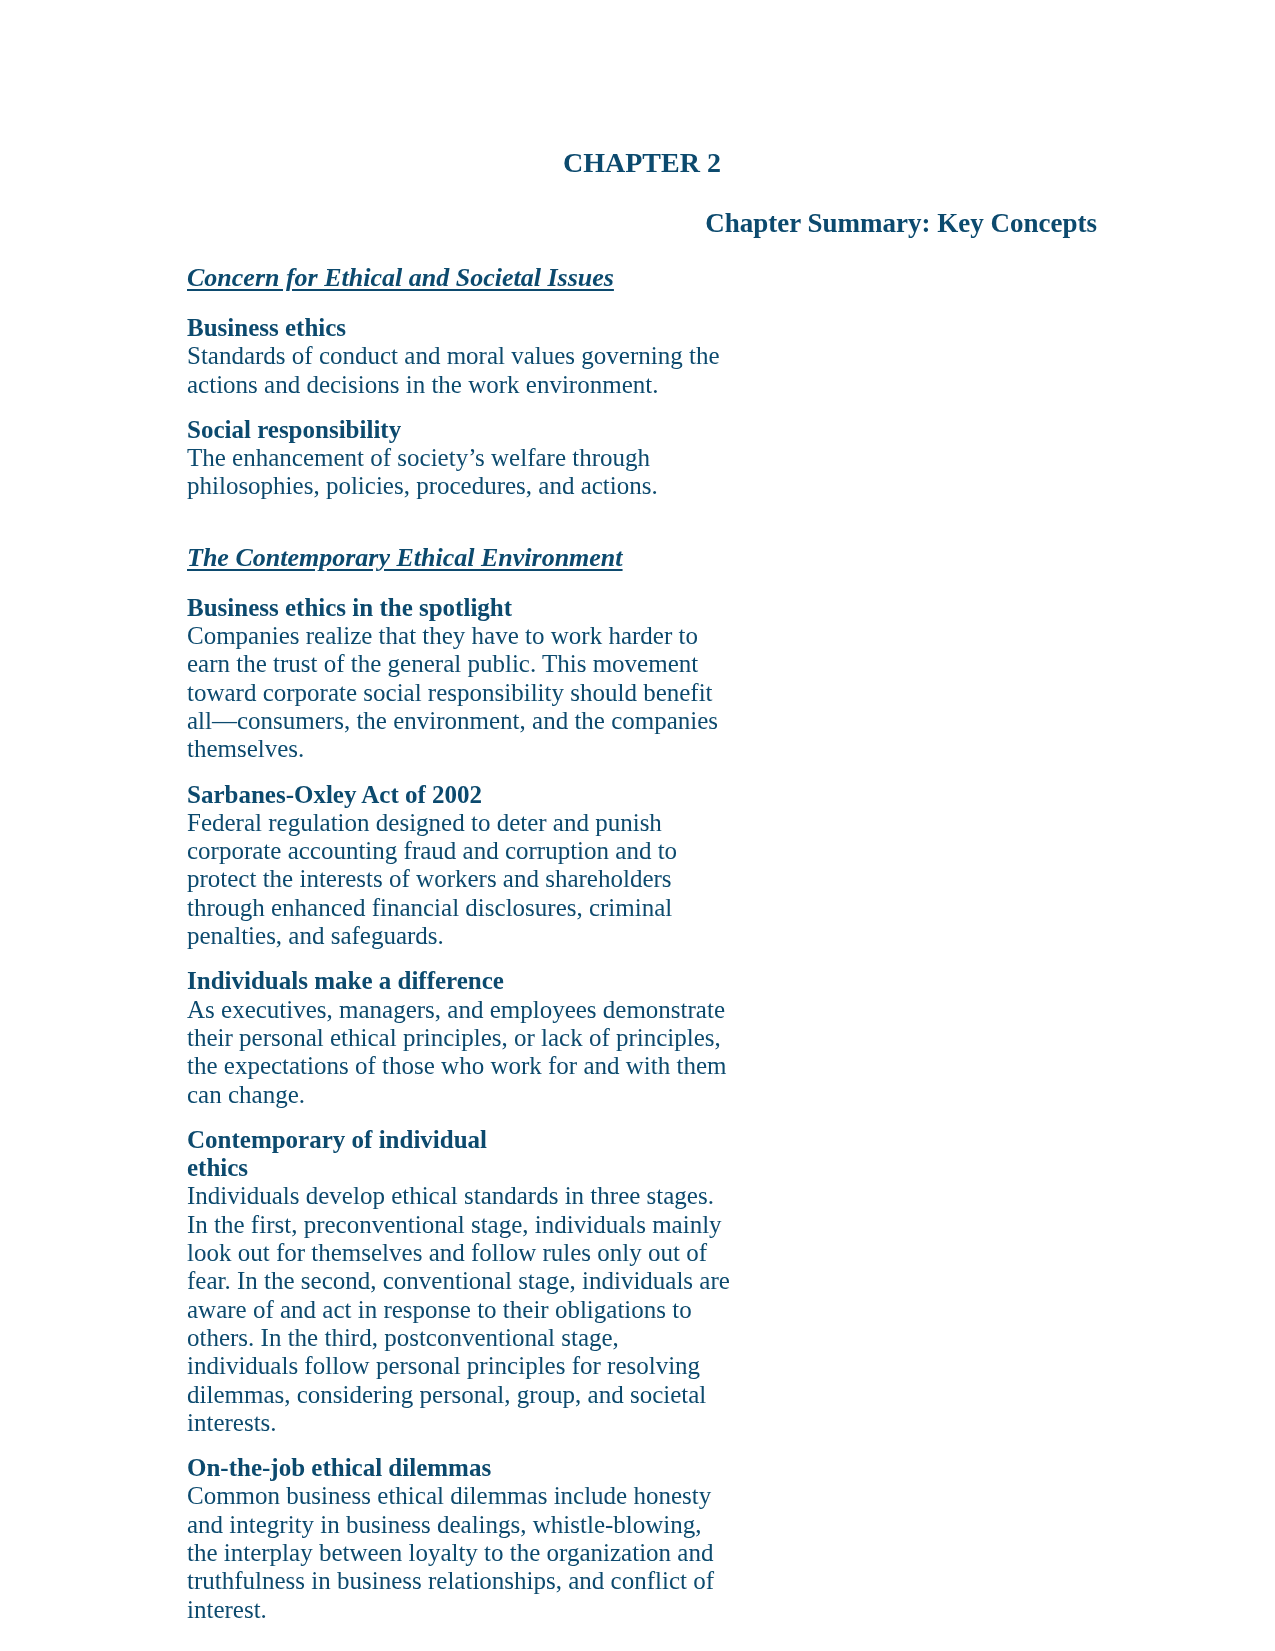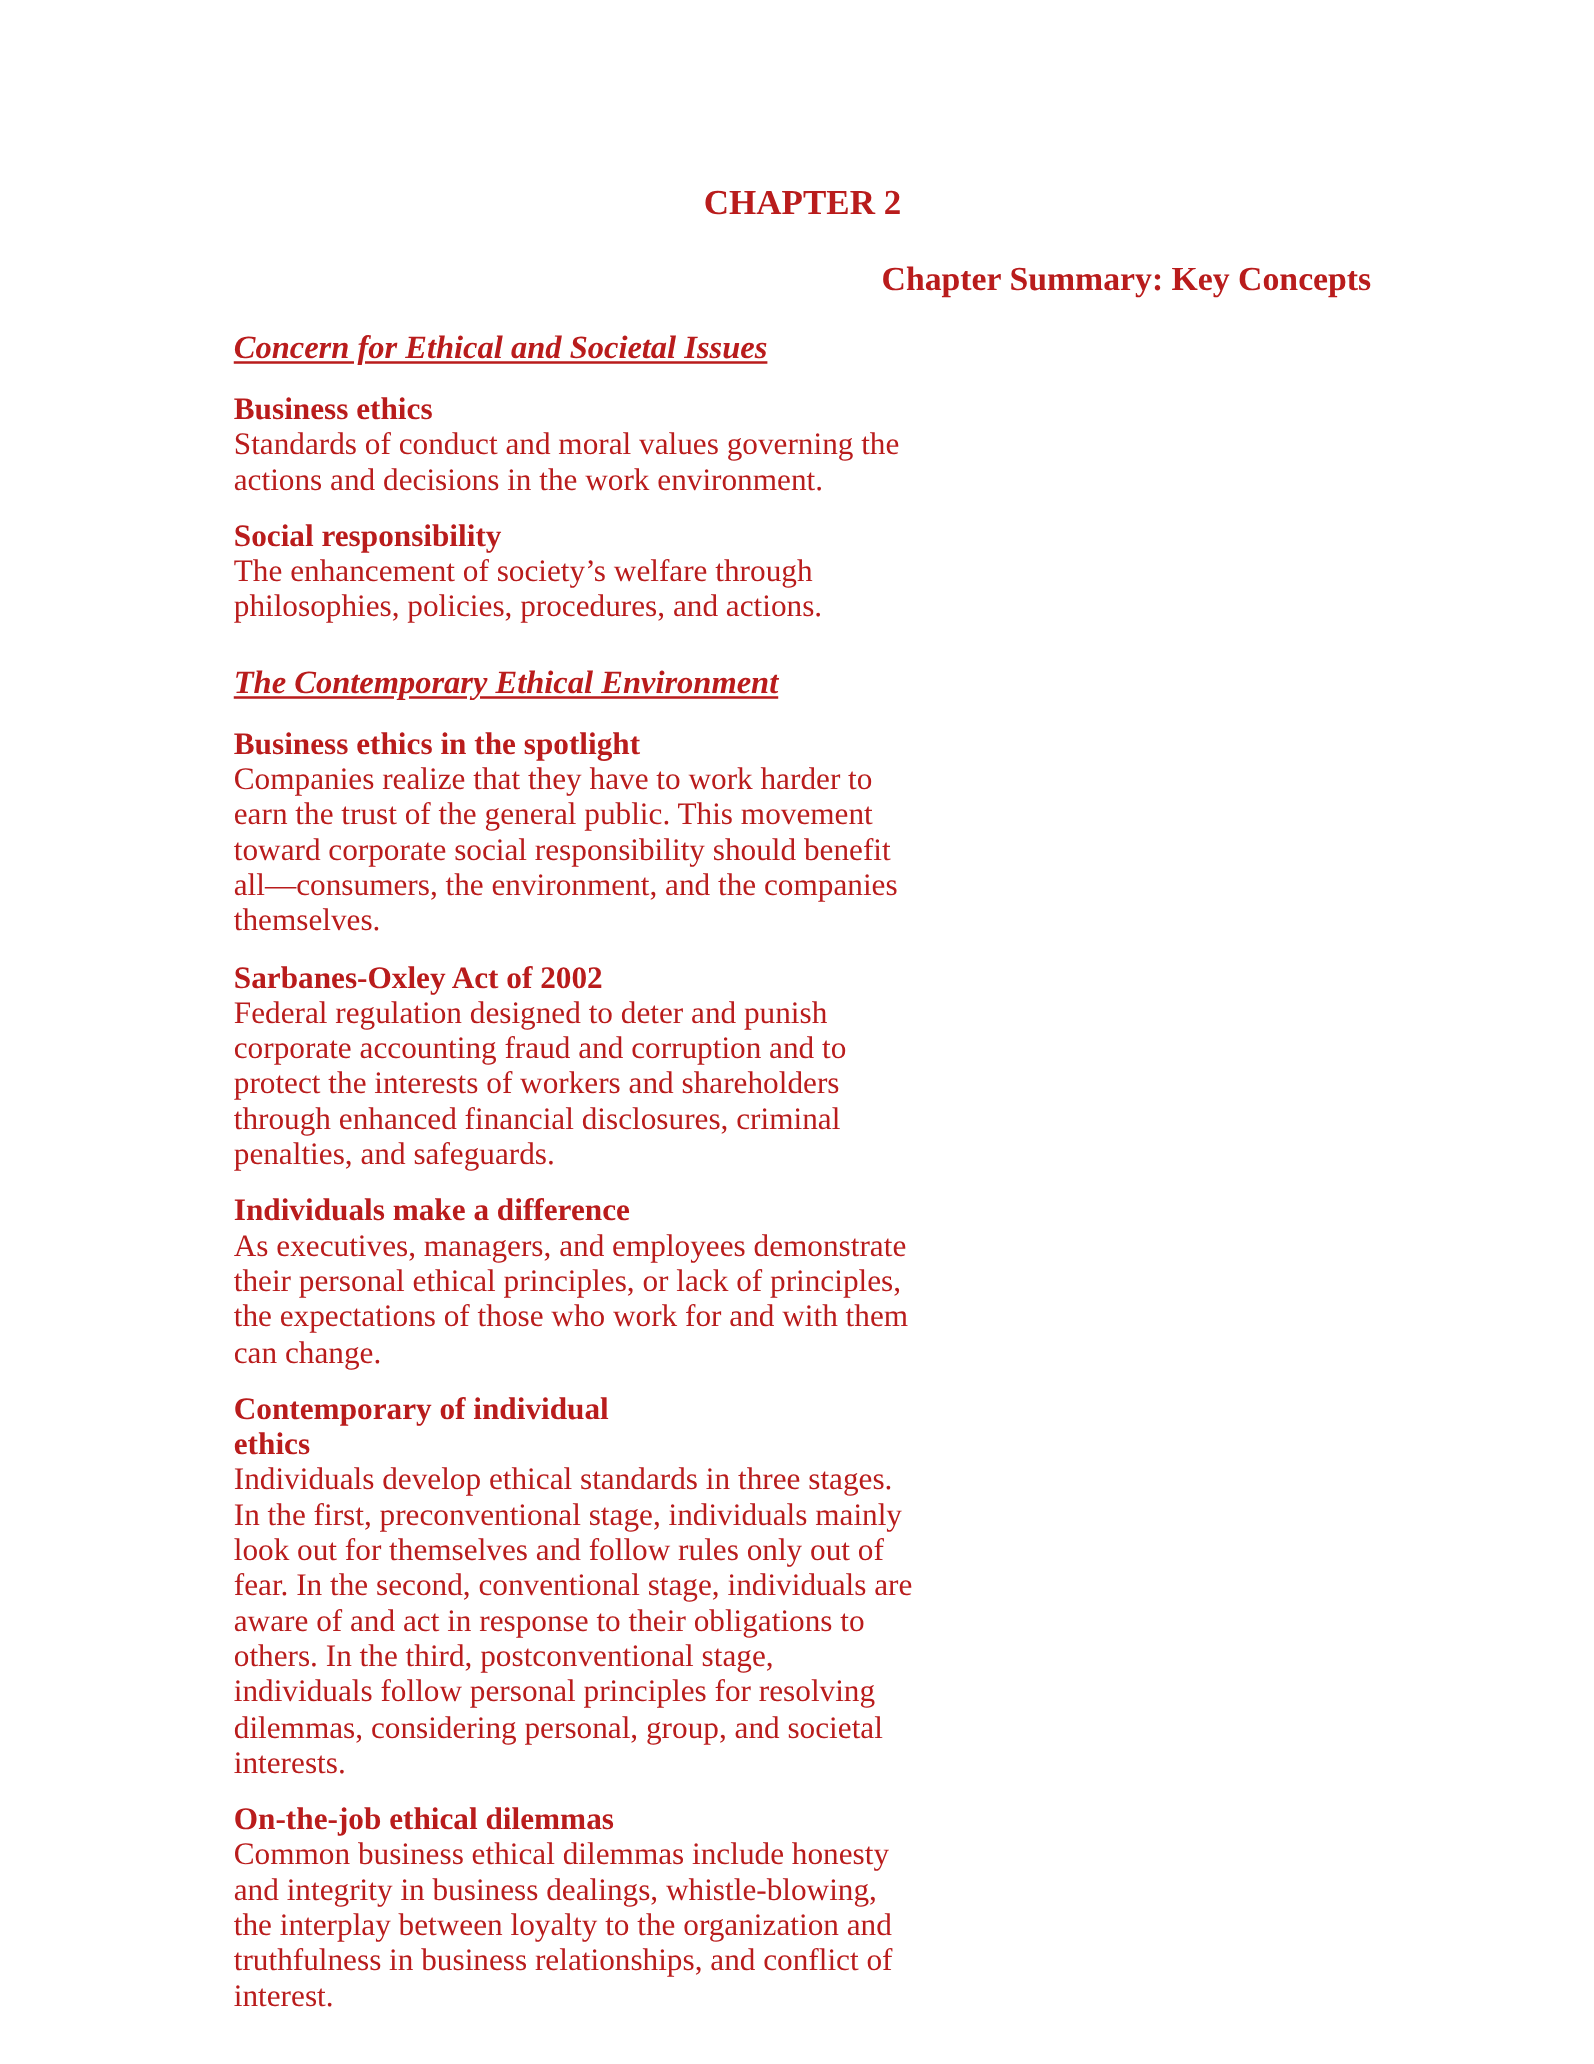--- a/index.html
+++ b/index.html
@@ -10,21 +10,21 @@
   .page {
     position: relative;
     width: 1275px;
     height: 1651px;
     background: #ffffff;
     box-sizing: border-box;
     padding: 146px 178px 0 187px;
     font-family: "Liberation Serif", serif;
     font-size: 25px;
     line-height: 28.3px;
-    color: #b91c1c;
+    color: #0c4a6e;
     overflow: hidden;
   }
   .doc-title, .doc-subtitle {
     font-size: 28px;
     line-height: 34px;
     font-weight: bold;
     text-align: center;
     margin: 0;
   }
   .doc-subtitle { margin-top: 34px; }
@@ -38,21 +38,21 @@
   section { display: contents; }
   .section-heading {
     font-size: 26px;
     line-height: 32px;
     font-weight: bold;
     font-style: italic;
     text-decoration: underline;
     text-underline-offset: 3px;
     margin: 22px 0 0 0;
   }
-  section ~ section .section-heading { margin-top: 29px; }
+  section ~ section .section-heading { margin-top: 41px; }
   .entry {
     display: flex;
     margin-top: 20px;
     flex-direction: column;
   }
   .entry + .entry { margin-top: 17px; }
   .term {
     flex: none;
     width: 367px;
     font-weight: bold;

